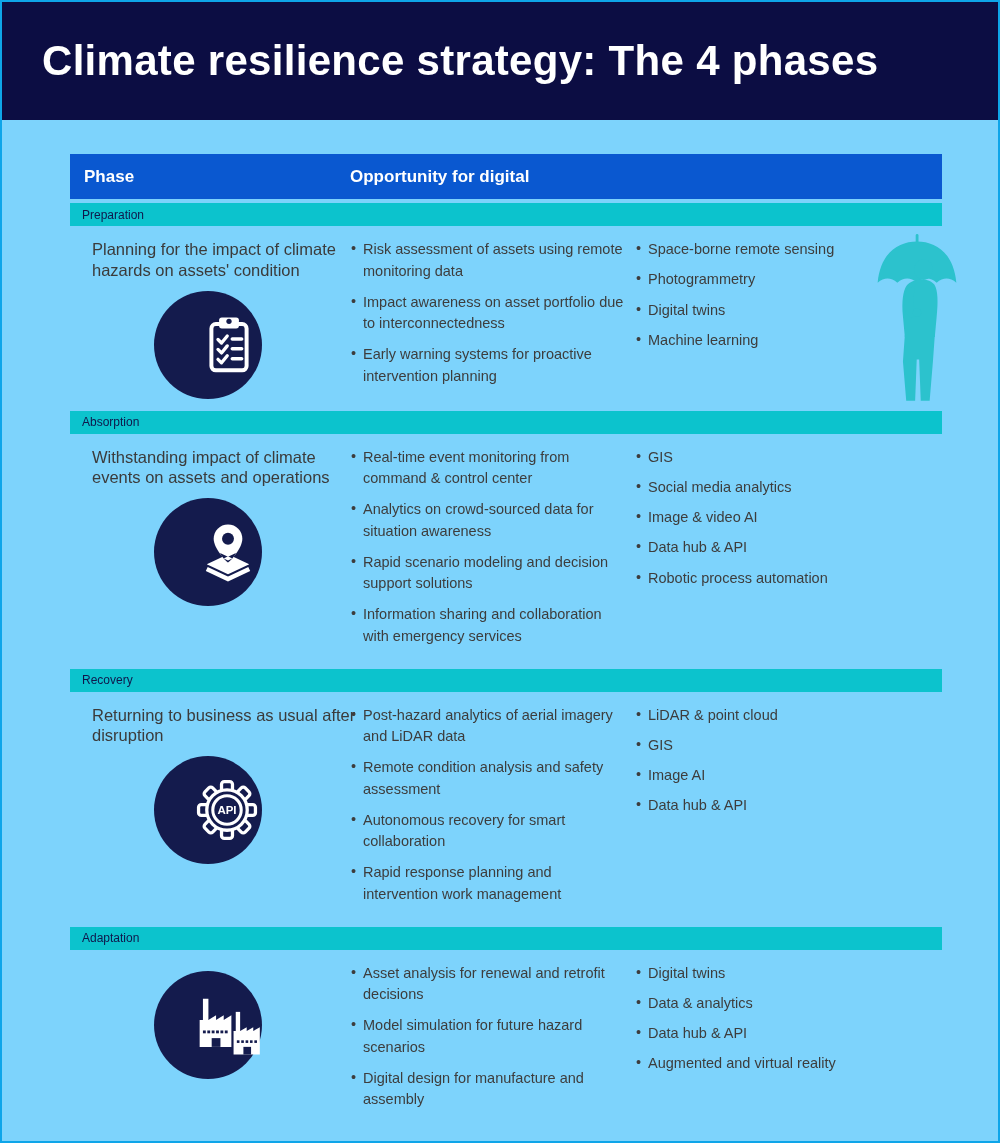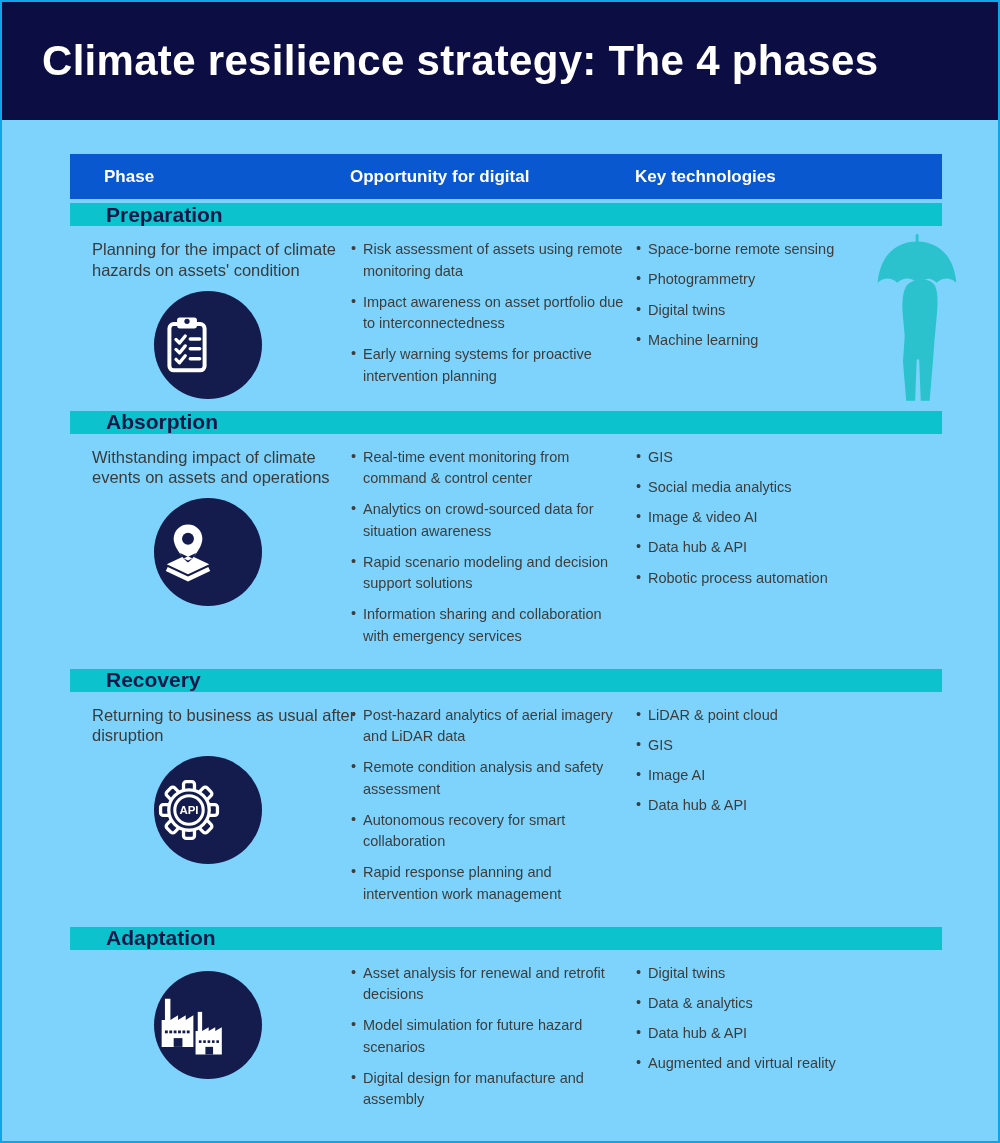--- a/index.html
+++ b/index.html
@@ -16,42 +16,42 @@
   .masthead h1 {
     margin:0; color:#ffffff; font-size:42px; font-weight:700; letter-spacing:.3px;
   }
   .content { width:872px; margin:34px 0 0 68px; position:relative; }
 
   .thead {
     background:#0a58d0; height:45px; display:grid;
     grid-template-columns:280px 285px 1fr; align-items:center;
     color:#ffffff; font-size:17px; font-weight:600;
   }
-  .thead .h1c { padding-left:34px; }
+  .thead .h1c { padding-left:14px; }
 
   .band {
     background:#0cc3cd; height:23px; display:flex; align-items:center;
-    padding-left:36px; color:#10174b; font-size:21px; font-weight:700;
+    padding-left:12px; color:#10174b; font-size:12px; font-weight:400;
   }
   .band.first { margin-top:4px; }
 
   .row {
     display:grid; grid-template-columns:280px 285px 1fr;
     padding-top:13px; padding-bottom:12px;
   }
   .row .c1 { padding-left:22px; }
   .row .c2 { padding-right:8px; }
   .row .c3 { padding-right:30px; }
 
   .desc {
     font-size:16.5px; line-height:1.26; color:#3b3b3b; margin:0 -18px 10px 0;
   }
   .icon-circle {
     width:108px; height:108px; border-radius:50%; background:#141b4d;
-    margin:8px 0 0 62px; display:flex; align-items:center; justify-content:flex-start;
+    margin:8px 0 0 62px; display:flex; align-items:center; justify-content:flex-end;
   }
 
   ul.blist { list-style:none; margin:0; padding:0; font-size:14.5px; color:#3d3d3d; }
   ul.blist li { position:relative; padding-left:13px; margin-bottom:9px; line-height:1.5; }
   ul.blist li::before { content:"•"; position:absolute; left:1px; top:-1px; color:#3d3d3d; }
   ul.tlist li { margin-bottom:10px; line-height:1.4; }
 
   .min-prep { min-height:179px; }
   .min-abs  { min-height:191px; }
   .min-rec  { min-height:195px; }
@@ -69,21 +69,20 @@
 
   <div class="masthead">
     <h1>Climate resilience strategy: The 4 phases</h1>
   </div>
 
   <div class="content">
 
     <div class="thead">
       <div class="h1c">Phase</div>
       <div>Opportunity for digital</div>
-      <div>Key technologies</div>
     </div>
 
     <div class="band first">Preparation</div>
     <div class="row min-prep">
       <div class="c1">
         <p class="desc">Planning for the impact of climate hazards on assets' condition</p>
         <div class="icon-circle">
           <svg width="66" height="66" viewBox="0 0 60 60">
             <rect x="14" y="11" width="32" height="42" rx="4" fill="none" stroke="#ffffff" stroke-width="3.6"></rect>
             <rect x="21" y="5" width="18" height="10" rx="2.5" fill="#ffffff"></rect>

